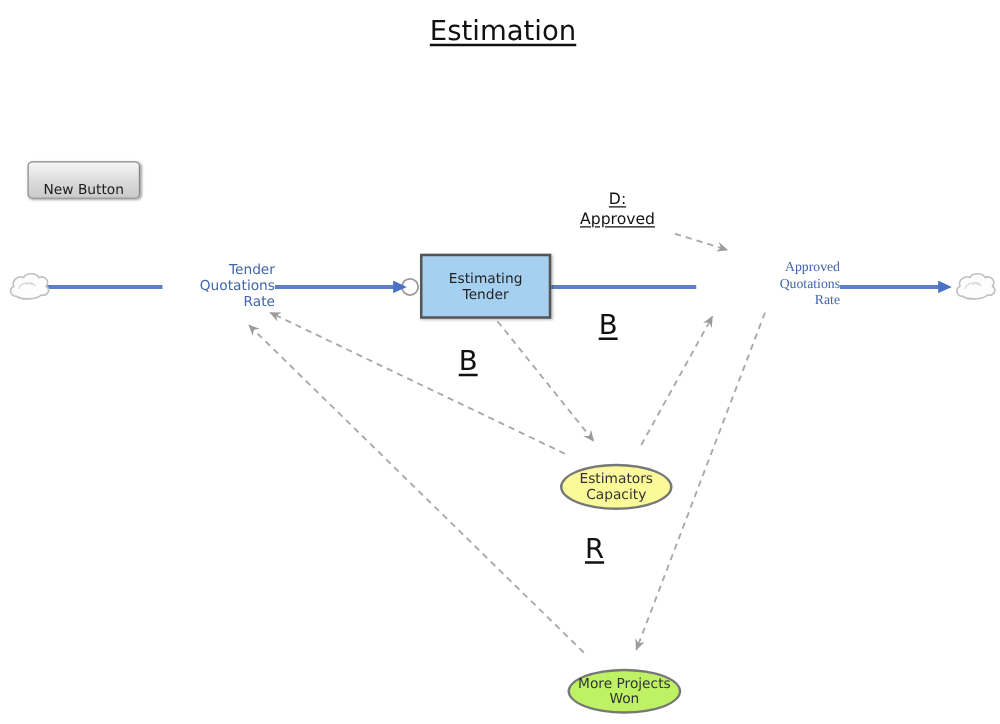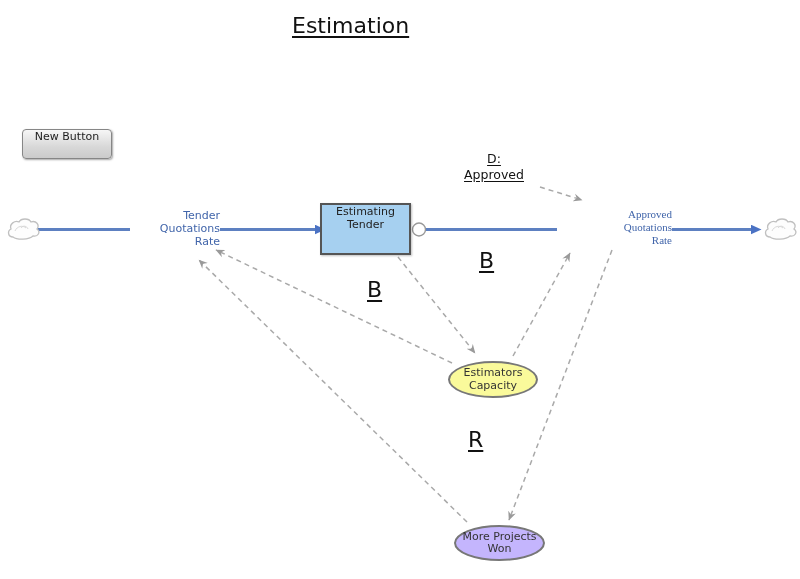--- a/index.html
+++ b/index.html
@@ -6,47 +6,47 @@
   body{
     width:800px;height:579px;position:relative;overflow:hidden;
     background:#ffffff;
     font-family:"DejaVu Sans", sans-serif;
   }
   .abs{position:absolute;}
   svg.canvas{position:absolute;left:0;top:0;z-index:1;}
   .node{z-index:2;}
 
   .title{
-    left:292px;top:12px;width:180px;text-align:left;
+    left:281px;top:12px;width:180px;text-align:right;
     font-size:22px;line-height:28px;color:#111;z-index:2;
   }
   .title span{display:block;text-decoration:underline;text-underline-offset:3px;}
 
   .btn{
     left:22px;top:129px;width:88px;height:28px;z-index:3;
     background:linear-gradient(#f6f6f6,#d8d8d8 60%,#cbcbcb);
     border:1px solid #868686;border-radius:4px;
     box-shadow:1px 1px 2px rgba(0,0,0,0.35);
     font-size:11px;color:#1c1c1c;
-    display:flex;align-items:flex-start;justify-content:center;
+    display:flex;align-items:flex-end;justify-content:center;
     cursor:default;
   }
 
   .ratelabel{
     width:90px;text-align:right;font-size:11px;line-height:13px;
     color:#4165aa;z-index:2;background:#fff;
   }
   .tender{left:130px;top:209px;}
   .approved{left:582px;top:208px;font-family:Liberation Serif, serif;}
 
   .stock{
-    left:320px;top:203px;width:91px;height:52px;z-index:2;
+    left:336px;top:203px;width:105px;height:52px;z-index:2;
     background:#a6d0f0;border:2px solid #555555;
     box-shadow:1px 1px 2px rgba(0,0,0,0.25);
-    display:flex;flex-direction:column;align-items:center;
+    display:flex;flex-direction:column;align-items:center;justify-content:center;
     font-size:11px;line-height:13px;color:#222;text-align:center;
     box-sizing:border-box;
   }
 
   .delaylabel{
     left:449px;top:151px;width:90px;text-align:center;z-index:2;
     font-size:12.5px;line-height:16px;color:#111;
     text-decoration:underline;text-underline-offset:2px;
   }
 
@@ -55,24 +55,24 @@
     text-decoration:underline;text-underline-offset:3px;
   }
   .loop-b-right{left:479px;top:248px;}
   .loop-b-left{left:367px;top:277px;}
   .loop-r{left:468px;top:427px;}
 
   .ellipse{
     z-index:2;border-radius:50%;
     display:flex;flex-direction:column;align-items:center;justify-content:center;
     font-size:11px;line-height:12.5px;color:#333;text-align:center;
-    box-sizing:border-box;border:2px solid #777777;
+    box-sizing:border-box;border:2px solid #777777;margin-top:10px;
   }
   .capacity{left:448px;top:361px;width:90px;height:37px;background:#fafa9b;}
-  .projects{left:454px;top:525px;width:91px;height:36px;background:#c4b5fd;}
+  .projects{left:454px;top:525px;width:91px;height:36px;background:#bef264;}
 </style>
 </head>
 <body>
 
 <svg class="canvas" width="800" height="579" viewBox="0 0 800 579">
   <defs>
     <marker id="arrow-blue" markerWidth="12" markerHeight="10" refX="0.5" refY="5" orient="auto" markerUnits="userSpaceOnUse">
       <path d="M0,0 L11,5 L0,10 Z" fill="#4a72c4"></path>
     </marker>
     <marker id="arrow-gray" markerWidth="11" markerHeight="9" refX="8.5" refY="4.5" orient="auto" markerUnits="userSpaceOnUse">

